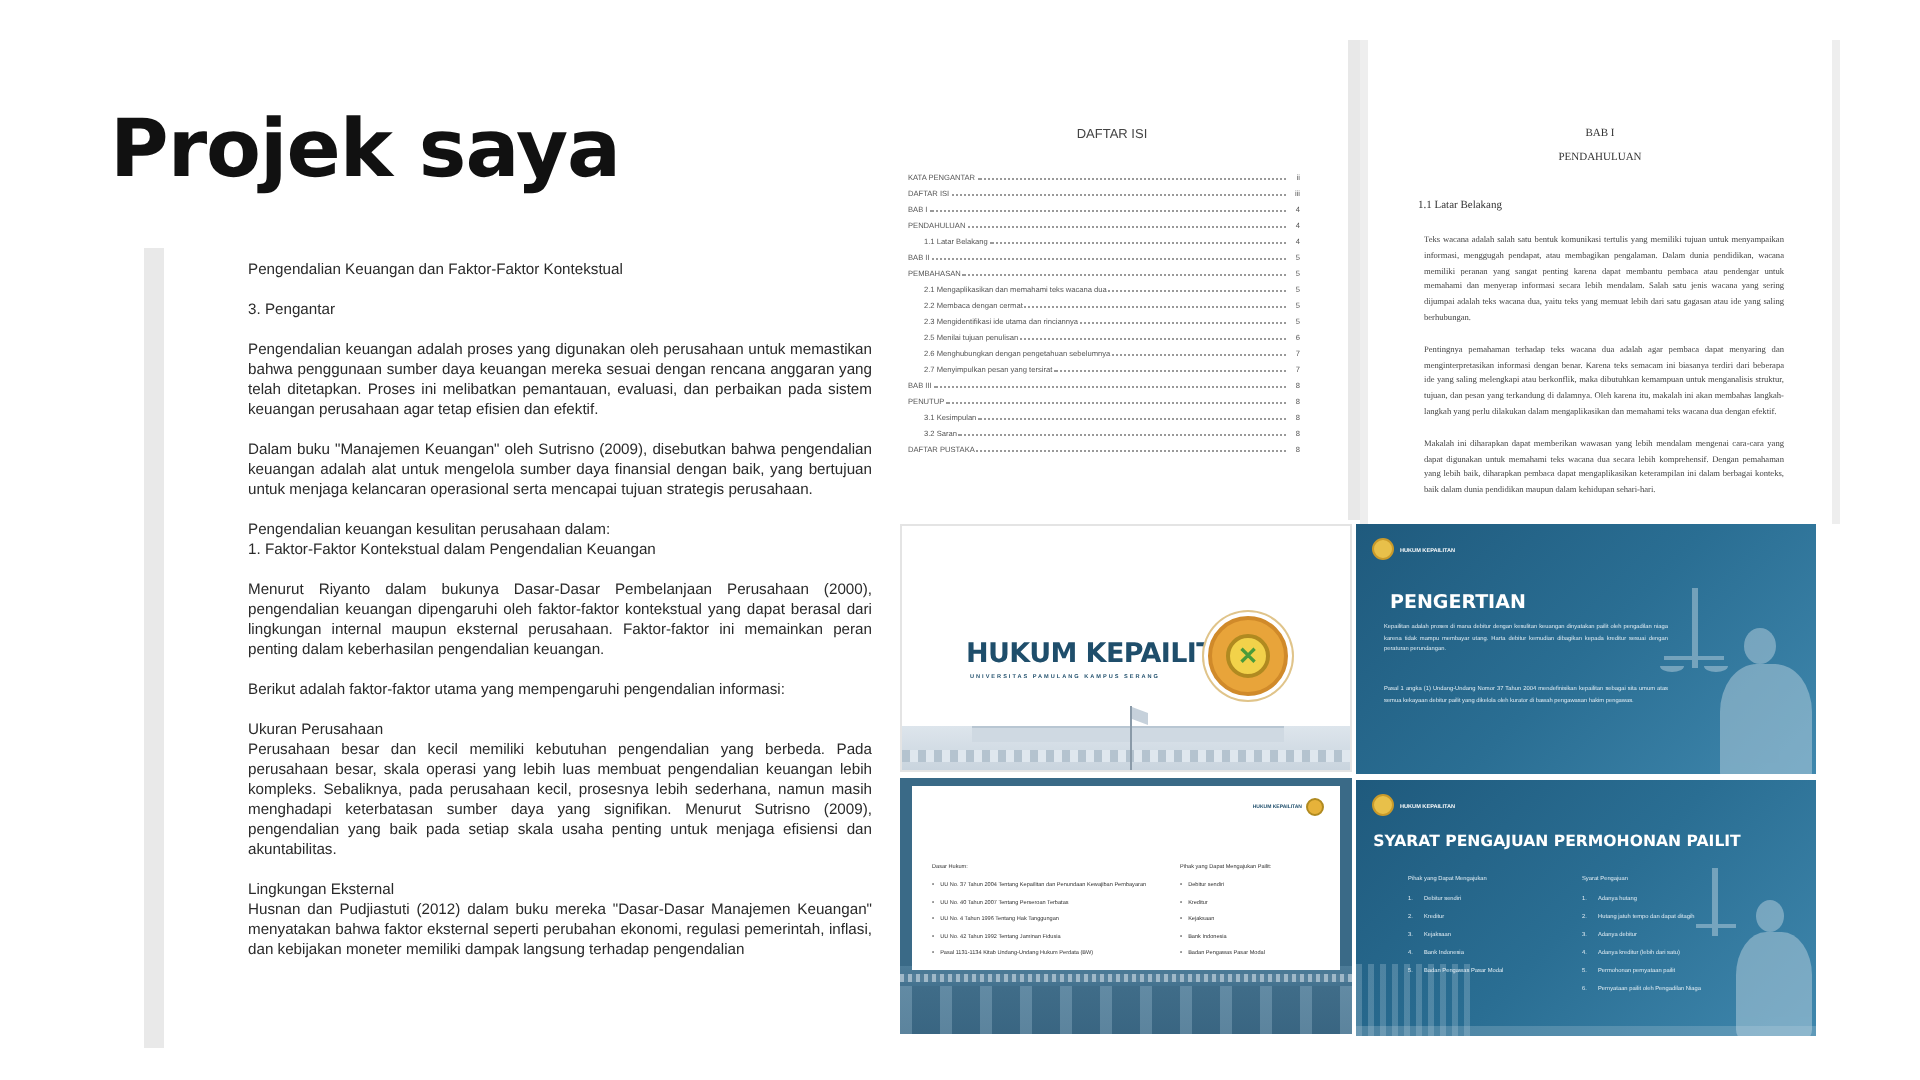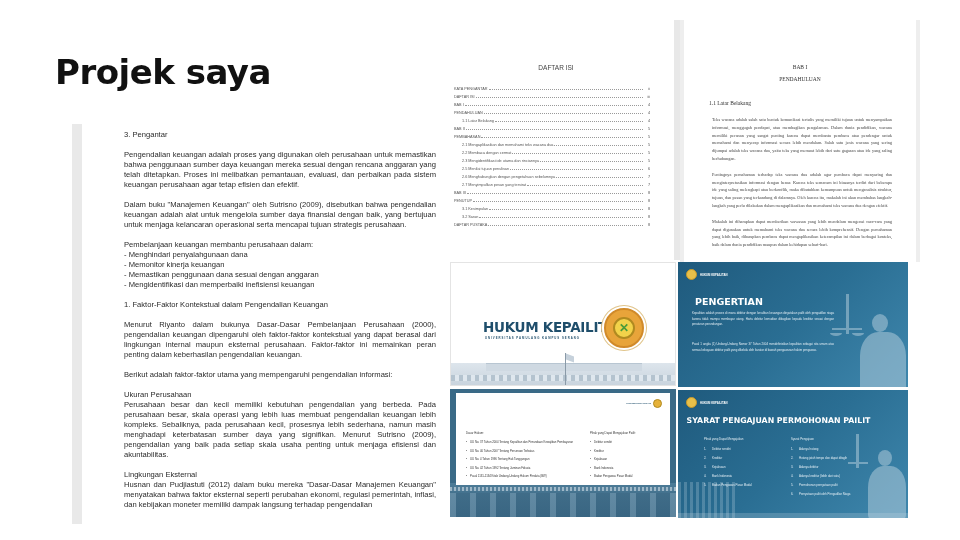--- a/index.html
+++ b/index.html
@@ -2,21 +2,21 @@
 <html><head>
   <meta charset="utf-8">
   <style>
     * { box-sizing: border-box; margin: 0; padding: 0; }
     html, body { width: 960px; height: 540px; overflow: hidden; background: #ffffff; }
     body { position: relative; font-family: "Liberation Sans", sans-serif; color: #222; }
 
     .title {
       position: absolute; left: 55px; top: 52px;
       font-family: "DejaVu Sans", sans-serif; font-weight: bold;
-      font-size: 34px; color: #111; letter-spacing: -0.5px;
+      font-size: 40px; color: #111; letter-spacing: -0.5px;
     }
 
     
     .doc1 {
       position: absolute; left: 72px; top: 124px; width: 368px; height: 400px;
       background: #fff; overflow: hidden;
       border-left: 10px solid #e9e9e9;
     }
     .doc1 .inner { position: absolute; left: 42px; top: 6px; width: 312px; font-size: 7.6px; line-height: 10px; color: #2a2a2a; }
     .doc1 p { margin-bottom: 10px; text-align: justify; }
@@ -103,30 +103,25 @@
     .s4 .bldg { position: absolute; left: 0; bottom: 0; width: 60px; height: 36px; background: repeating-linear-gradient(90deg, rgba(200,220,232,.25) 0 3px, transparent 3px 6px); }
     .s4 .floor { position: absolute; left: 0; bottom: 0; width: 100%; height: 5px; background: rgba(190,210,225,.25); }
   </style>
 </head>
 <body>
 
 <h1 class="title">Projek saya</h1>
 
 <div class="doc1">
   <div class="inner">
+    <p class="plain">Pengendalian Keuangan dan Faktor-Faktor Kontekstual</p>
     <p class="plain">3. Pengantar</p>
     <p>Pengendalian keuangan adalah proses yang digunakan oleh perusahaan untuk memastikan bahwa penggunaan sumber daya keuangan mereka sesuai dengan rencana anggaran yang telah ditetapkan. Proses ini melibatkan pemantauan, evaluasi, dan perbaikan pada sistem keuangan perusahaan agar tetap efisien dan efektif.</p>
     <p>Dalam buku "Manajemen Keuangan" oleh Sutrisno (2009), disebutkan bahwa pengendalian keuangan adalah alat untuk mengelola sumber daya finansial dengan baik, yang bertujuan untuk menjaga kelancaran operasional serta mencapai tujuan strategis perusahaan.</p>
-    <div class="plain">Pembelanjaan keuangan membantu perusahaan dalam:</div>
-    <ul>
-      <li>- Menghindari penyalahgunaan dana</li>
-      <li>- Memonitor kinerja keuangan</li>
-      <li>- Memastikan penggunaan dana sesuai dengan anggaran</li>
-      <li>- Mengidentifikasi dan memperbaiki inefisiensi keuangan</li>
-    </ul>
+    <div class="plain">Pengendalian keuangan kesulitan perusahaan dalam:</div>
     <p class="plain">1. Faktor-Faktor Kontekstual dalam Pengendalian Keuangan</p>
     <p>Menurut Riyanto dalam bukunya Dasar-Dasar Pembelanjaan Perusahaan (2000), pengendalian keuangan dipengaruhi oleh faktor-faktor kontekstual yang dapat berasal dari lingkungan internal maupun eksternal perusahaan. Faktor-faktor ini memainkan peran penting dalam keberhasilan pengendalian keuangan.</p>
     <p class="plain">Berikut adalah faktor-faktor utama yang mempengaruhi pengendalian informasi:</p>
     <div class="plain">Ukuran Perusahaan</div>
     <p>Perusahaan besar dan kecil memiliki kebutuhan pengendalian yang berbeda. Pada perusahaan besar, skala operasi yang lebih luas membuat pengendalian keuangan lebih kompleks. Sebaliknya, pada perusahaan kecil, prosesnya lebih sederhana, namun masih menghadapi keterbatasan sumber daya yang signifikan. Menurut Sutrisno (2009), pengendalian yang baik pada setiap skala usaha penting untuk menjaga efisiensi dan akuntabilitas.</p>
     <div class="plain">Lingkungan Eksternal</div>
     <p>Husnan dan Pudjiastuti (2012) dalam buku mereka "Dasar-Dasar Manajemen Keuangan" menyatakan bahwa faktor eksternal seperti perubahan ekonomi, regulasi pemerintah, inflasi, dan kebijakan moneter memiliki dampak langsung terhadap pengendalian</p>
   </div>
 </div>
 

